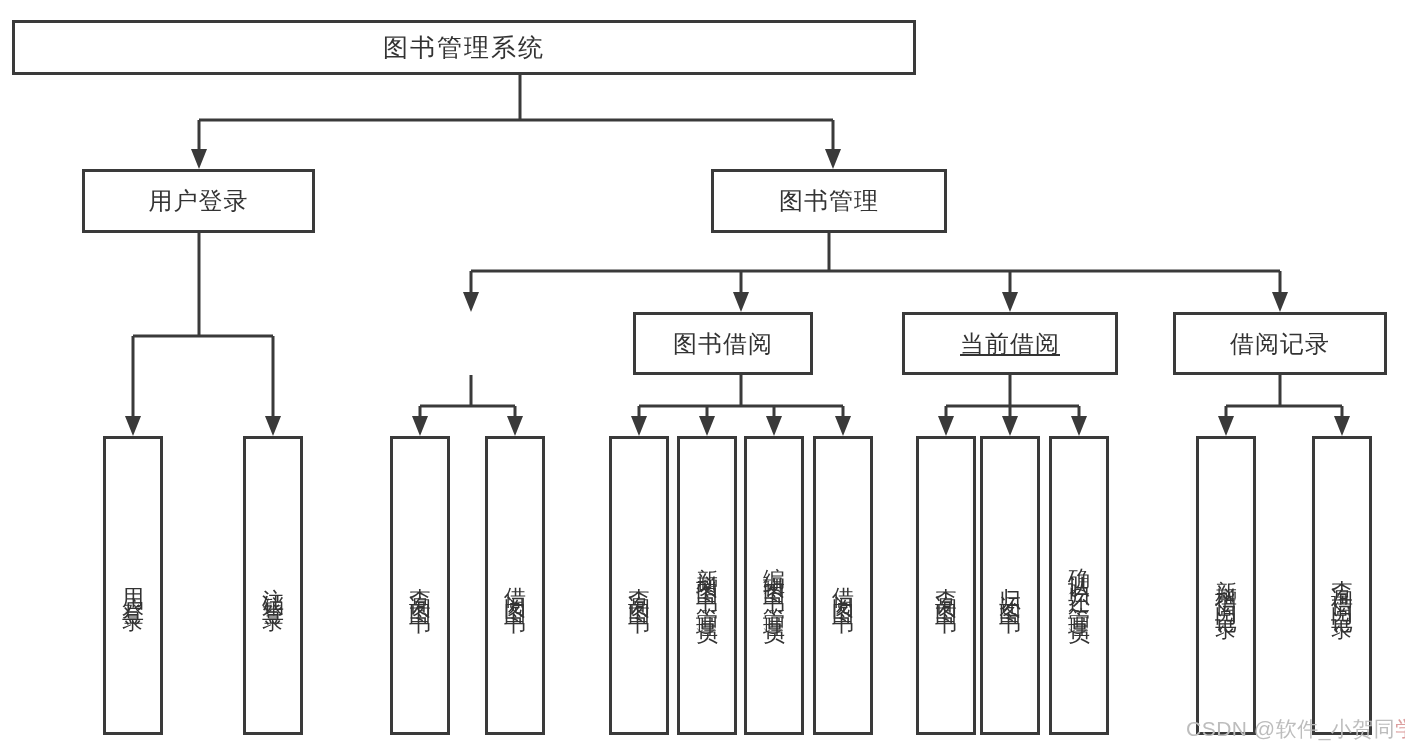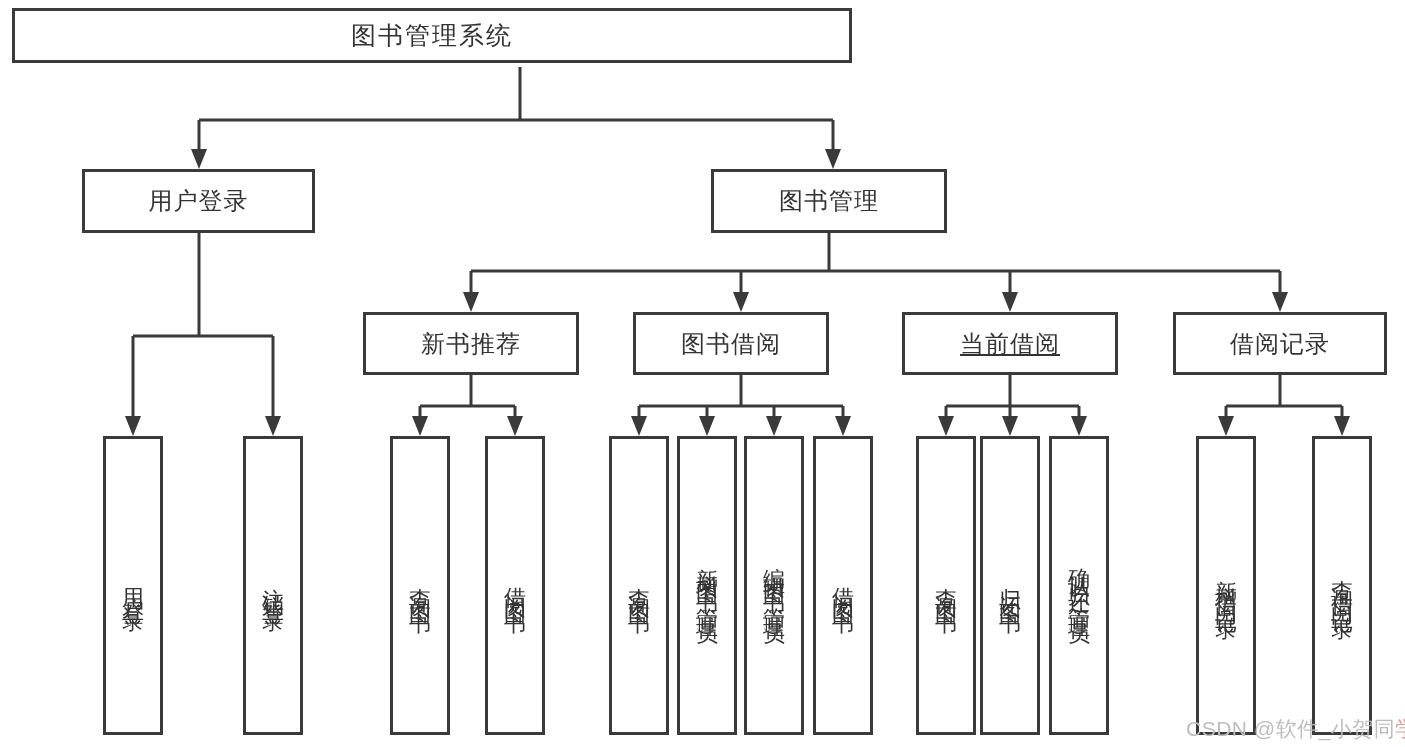--- a/index.html
+++ b/index.html
@@ -73,35 +73,32 @@
     <polygon points="699,416 715,416 707,436"></polygon>
     <polygon points="766,416 782,416 774,436"></polygon>
     <polygon points="835,416 851,416 843,436"></polygon>
     <polygon points="938,416 954,416 946,436"></polygon>
     <polygon points="1002,416 1018,416 1010,436"></polygon>
     <polygon points="1071,416 1087,416 1079,436"></polygon>
     <polygon points="1218,416 1234,416 1226,436"></polygon>
     <polygon points="1334,416 1350,416 1342,436"></polygon>
   </svg>
 
-  <div class="box h top" style="left:12px;top:8px;width:840px;height:55px;">
+  <div class="box h top" style="left:12px;top:20px;width:904px;height:55px;">
     <span>图书管理系统</span>
   </div>
 
   <div class="box h" style="left:82px;top:169px;width:233px;height:64px;">
     <span>用户登录</span>
   </div>
   <div class="box h" style="left:711px;top:169px;width:236px;height:64px;">
     <span>图书管理</span>
   </div>
 
-  <div class="box h" style="left:363px;top:312px;width:216px;height:63px;">
-    <span>新书推荐</span>
-  </div>
-  <div class="box h" style="left:633px;top:312px;width:196px;height:63px;">
+  <div class="box h" style="left:633px;top:312px;width:180px;height:63px;">
     <span>图书借阅</span>
   </div>
   <div class="box h" style="left:902px;top:312px;width:216px;height:63px;text-decoration:underline;">
     <span>当前借阅</span>
   </div>
   <div class="box h" style="left:1173px;top:312px;width:214px;height:63px;">
     <span>借阅记录</span>
   </div>
 
   <div class="box v" style="left:103px;top:436px;width:60px;height:299px;">

